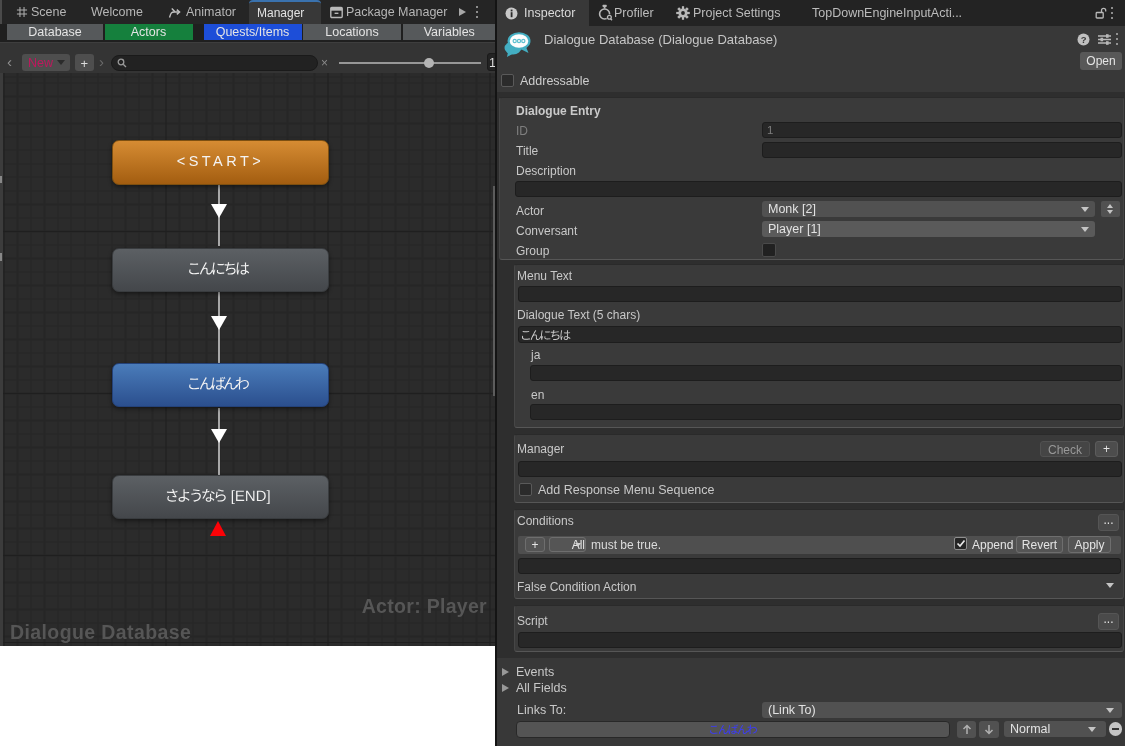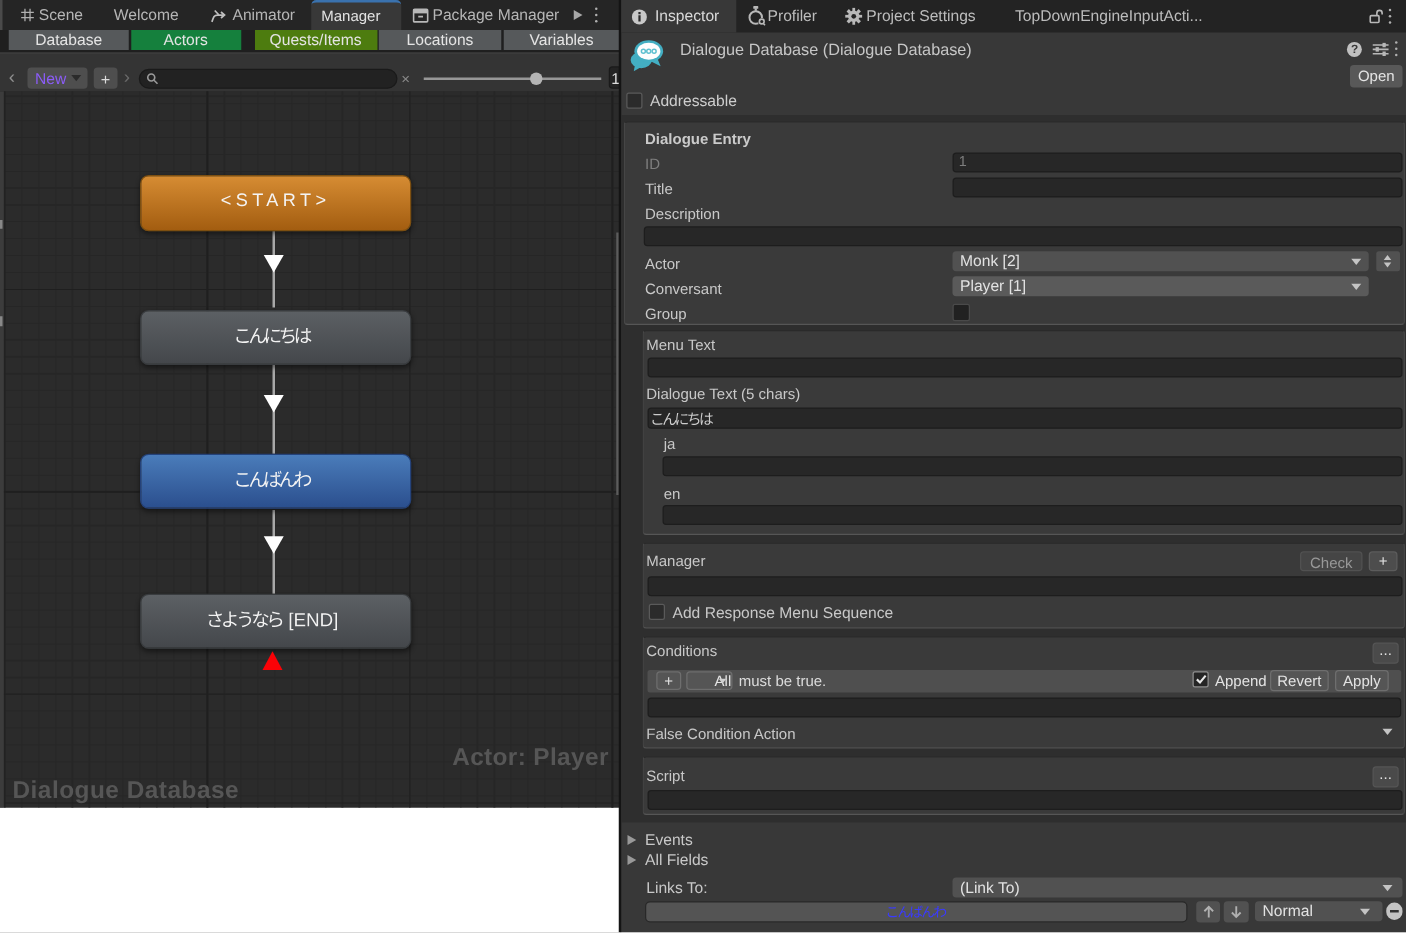--- a/index.html
+++ b/index.html
@@ -49,28 +49,28 @@
 <div class="a" style="left:459px;top:8px;width:0;height:0;border-top:4.5px solid transparent;border-bottom:4.5px solid transparent;border-left:7px solid #a8a8a8"></div>
 <div class="dots" style="left:476px;top:6px">
       <i></i>
       <i></i>
       <i></i>
     </div>
 
 <div class="a" style="left:0;top:24px;width:496px;height:18px;background:#1f1f1f"></div>
 <div class="btn" style="left:7px;top:24px;width:96px;height:16px;border-radius:0;background:#56595b;font-size:12.5px;line-height:16px">Database</div>
 <div class="btn" style="left:104.5px;top:24px;width:88px;height:16px;border-radius:0;background:#15803d;font-size:12.5px;line-height:16px">Actors</div>
-<div class="btn" style="left:203.5px;top:24px;width:98px;height:16px;border-radius:0;background:#4d7c0f;font-size:12.5px;line-height:16px">Quests/Items</div>
+<div class="btn" style="left:203.5px;top:24px;width:98px;height:16px;border-radius:0;background:#1d4ed8;font-size:12.5px;line-height:16px">Quests/Items</div>
 <div class="btn" style="left:303px;top:24px;width:98px;height:16px;border-radius:0;background:#56595b;font-size:12.5px;line-height:16px">Locations</div>
 <div class="btn" style="left:402.5px;top:24px;width:93.5px;height:16px;border-radius:0;background:#56595b;font-size:12.5px;line-height:16px">Variables</div>
 
 <div class="a" style="left:0;top:42px;width:496px;height:31px;background:#343434;border-top:1px solid #3e3e3e;box-sizing:border-box"></div>
 <div class="t" style="left:7px;top:53px;font-size:15px;color:#909090">‹</div>
 <div class="a" style="left:22px;top:54px;width:48px;height:17px;background:#4e4e4e;border-radius:3px"></div>
-<div class="t" style="left:28px;top:56px;font-size:12.5px;color:#8b5cf6">New</div>
+<div class="t" style="left:28px;top:56px;font-size:12.5px;color:#be185d">New</div>
 <div class="a dar" style="left:57px;top:60px;border-top-color:#2b2b2b"></div>
 <div class="a" style="left:75px;top:54px;width:19px;height:17px;background:#4e4e4e;border-radius:3px"></div>
 <div class="t" style="left:80.5px;top:55.5px;font-size:13px;color:#dcdcdc">+</div>
 <div class="t" style="left:99px;top:53px;font-size:15px;color:#6a6a6a">›</div>
 <div class="a" style="left:111px;top:55px;width:207px;height:16px;background:#222;border:1px solid #1a1a1a;border-radius:8px;box-sizing:border-box"></div>
 <svg class="a" style="left:117px;top:58px" width="10" height="10" viewBox="0 0 10 10">
       <circle cx="4" cy="4" r="2.8" fill="none" stroke="#9a9a9a" stroke-width="1.3"></circle>
       <path d="M6.2 6.2 L9 9" stroke="#9a9a9a" stroke-width="1.3"></path>
     </svg>
 <div class="t" style="left:321px;top:56px;font-size:12px;color:#8a8a8a">×</div>

